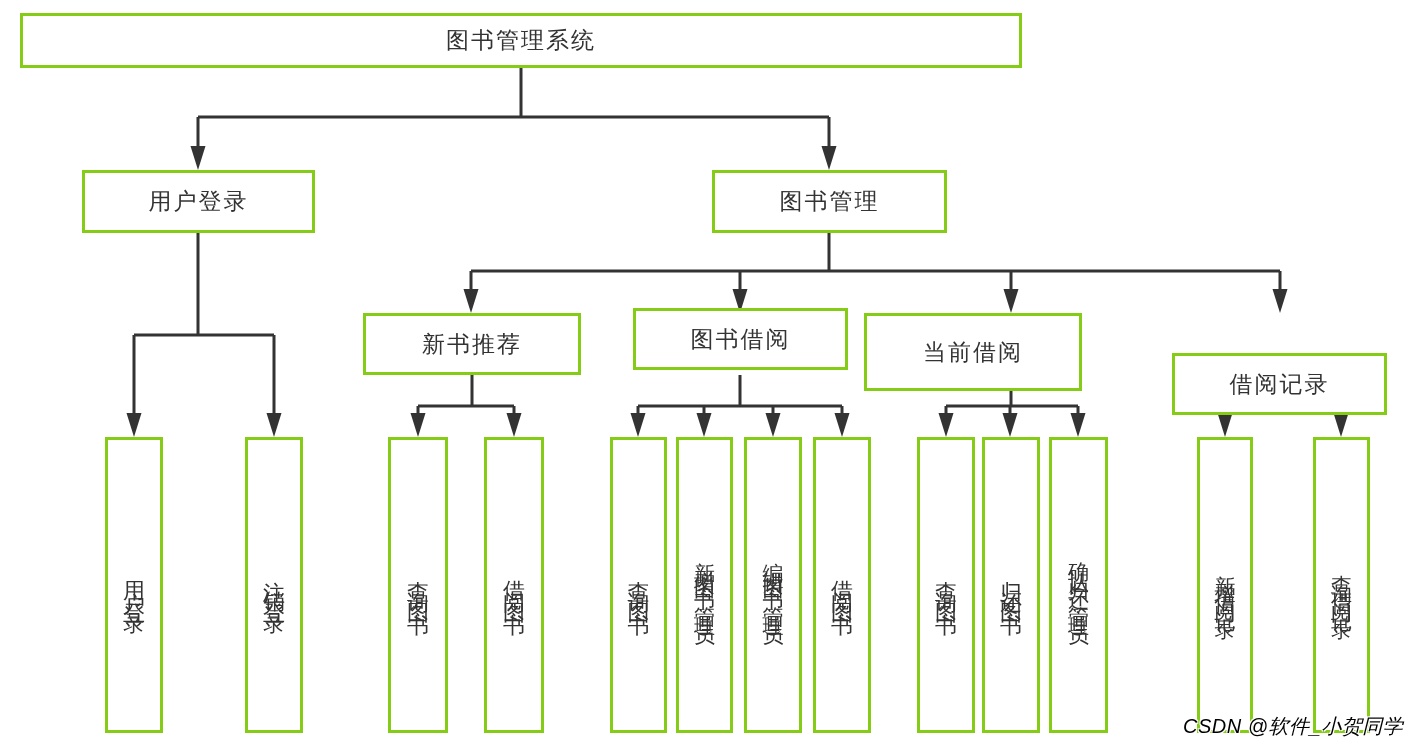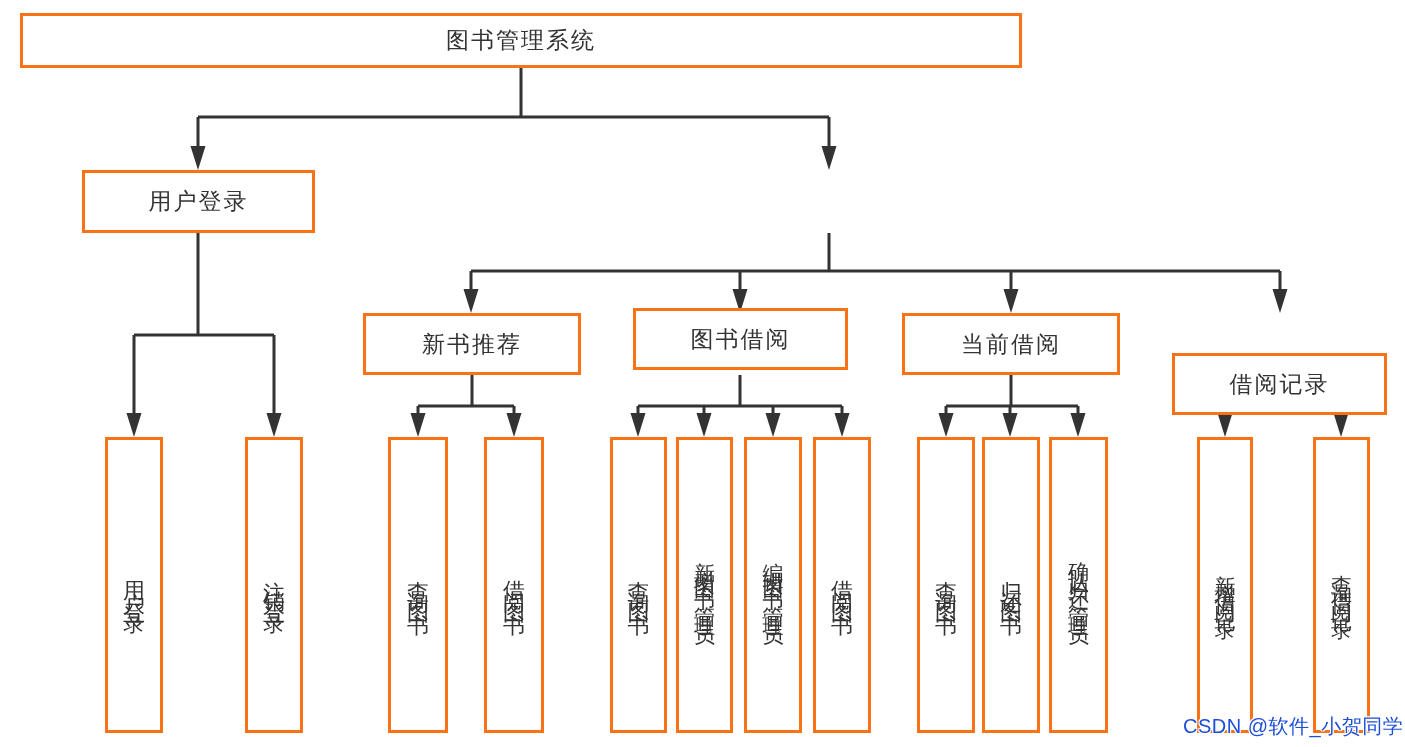--- a/index.html
+++ b/index.html
@@ -14,45 +14,46 @@
   }
   #connectors {
     position: absolute;
     left: 0; top: 0;
     z-index: 0;
   }
   .box {
     position: absolute;
     box-sizing: border-box;
     background: #ffffff;
-    border: 3px solid #f97316;
+    border: 3px solid #84cc16;
     display: flex;
     align-items: center;
     justify-content: center;
     z-index: 1;
   }
   .hnode { font-size: 23px; letter-spacing: 2px; white-space: nowrap; }
   .leaf span {
     writing-mode: vertical-rl;
     text-orientation: mixed;
     white-space: nowrap;
   }
   .v4 { font-size: 22px; letter-spacing: 11px; }
   .v6 { font-size: 21px; letter-spacing: 9px; }
   .v9 { font-size: 21px; letter-spacing: 9px; }
   #watermark {
     position: absolute;
     left: 1183px;
     top: 713px;
     font-size: 20px;
     letter-spacing: 0.5px;
-    color: #1d4ed8;
+    color: #000000;
     text-shadow: 1px 1px 0 #ffffff, -1px -1px 0 #ffffff, 1px -1px 0 #ffffff, -1px 1px 0 #ffffff;
     z-index: 5;
     white-space: nowrap;
+    font-style: italic;
   }
 </style>
 </head>
 <body>
 
 <div id="stage">
 
   <svg id="connectors" width="1405" height="747" viewBox="0 0 1405 747">
     <defs>
       <path id="ah" d="M -7.5 -24 L 7.5 -24 L 0 0 Z"></path>
@@ -92,24 +93,25 @@
       <use href="#ah" transform="translate(1010,437)"></use>
       <use href="#ah" transform="translate(1078,437)"></use>
       <use href="#ah" transform="translate(1225,437)"></use>
       <use href="#ah" transform="translate(1341,437)"></use>
     </g>
   </svg>
 
   <div class="box hnode" style="left:20px; top:13px; width:1002px; height:55px;">图书管理系统</div>
 
   <div class="box hnode" style="left:82px; top:170px; width:233px; height:63px;">用户登录</div>
+  <div class="box hnode" style="left:712px; top:170px; width:235px; height:63px;">图书管理</div>
 
   <div class="box hnode" style="left:363px; top:313px; width:218px; height:62px;text-align:right;">新书推荐</div>
   <div class="box hnode" style="left:633px; top:308px; width:215px; height:62px;">图书借阅</div>
-  <div class="box hnode" style="left:902px; top:313px; width:218px; height:62px;">当前借阅</div>
+  <div class="box hnode" style="left:864px; top:313px; width:218px; height:78px;">当前借阅</div>
   <div class="box hnode" style="left:1172px; top:313px; width:215px; height:62px;margin-top:40px;">借阅记录</div>
 
   <div class="box leaf" style="left:105px; top:437px; width:58px; height:296px;">
     <span class="v4">用户登录</span>
   </div>
   <div class="box leaf" style="left:245px; top:437px; width:58px; height:296px;">
     <span class="v4">注销登录</span>
   </div>
 
   <div class="box leaf" style="left:388px; top:437px; width:60px; height:296px;">

